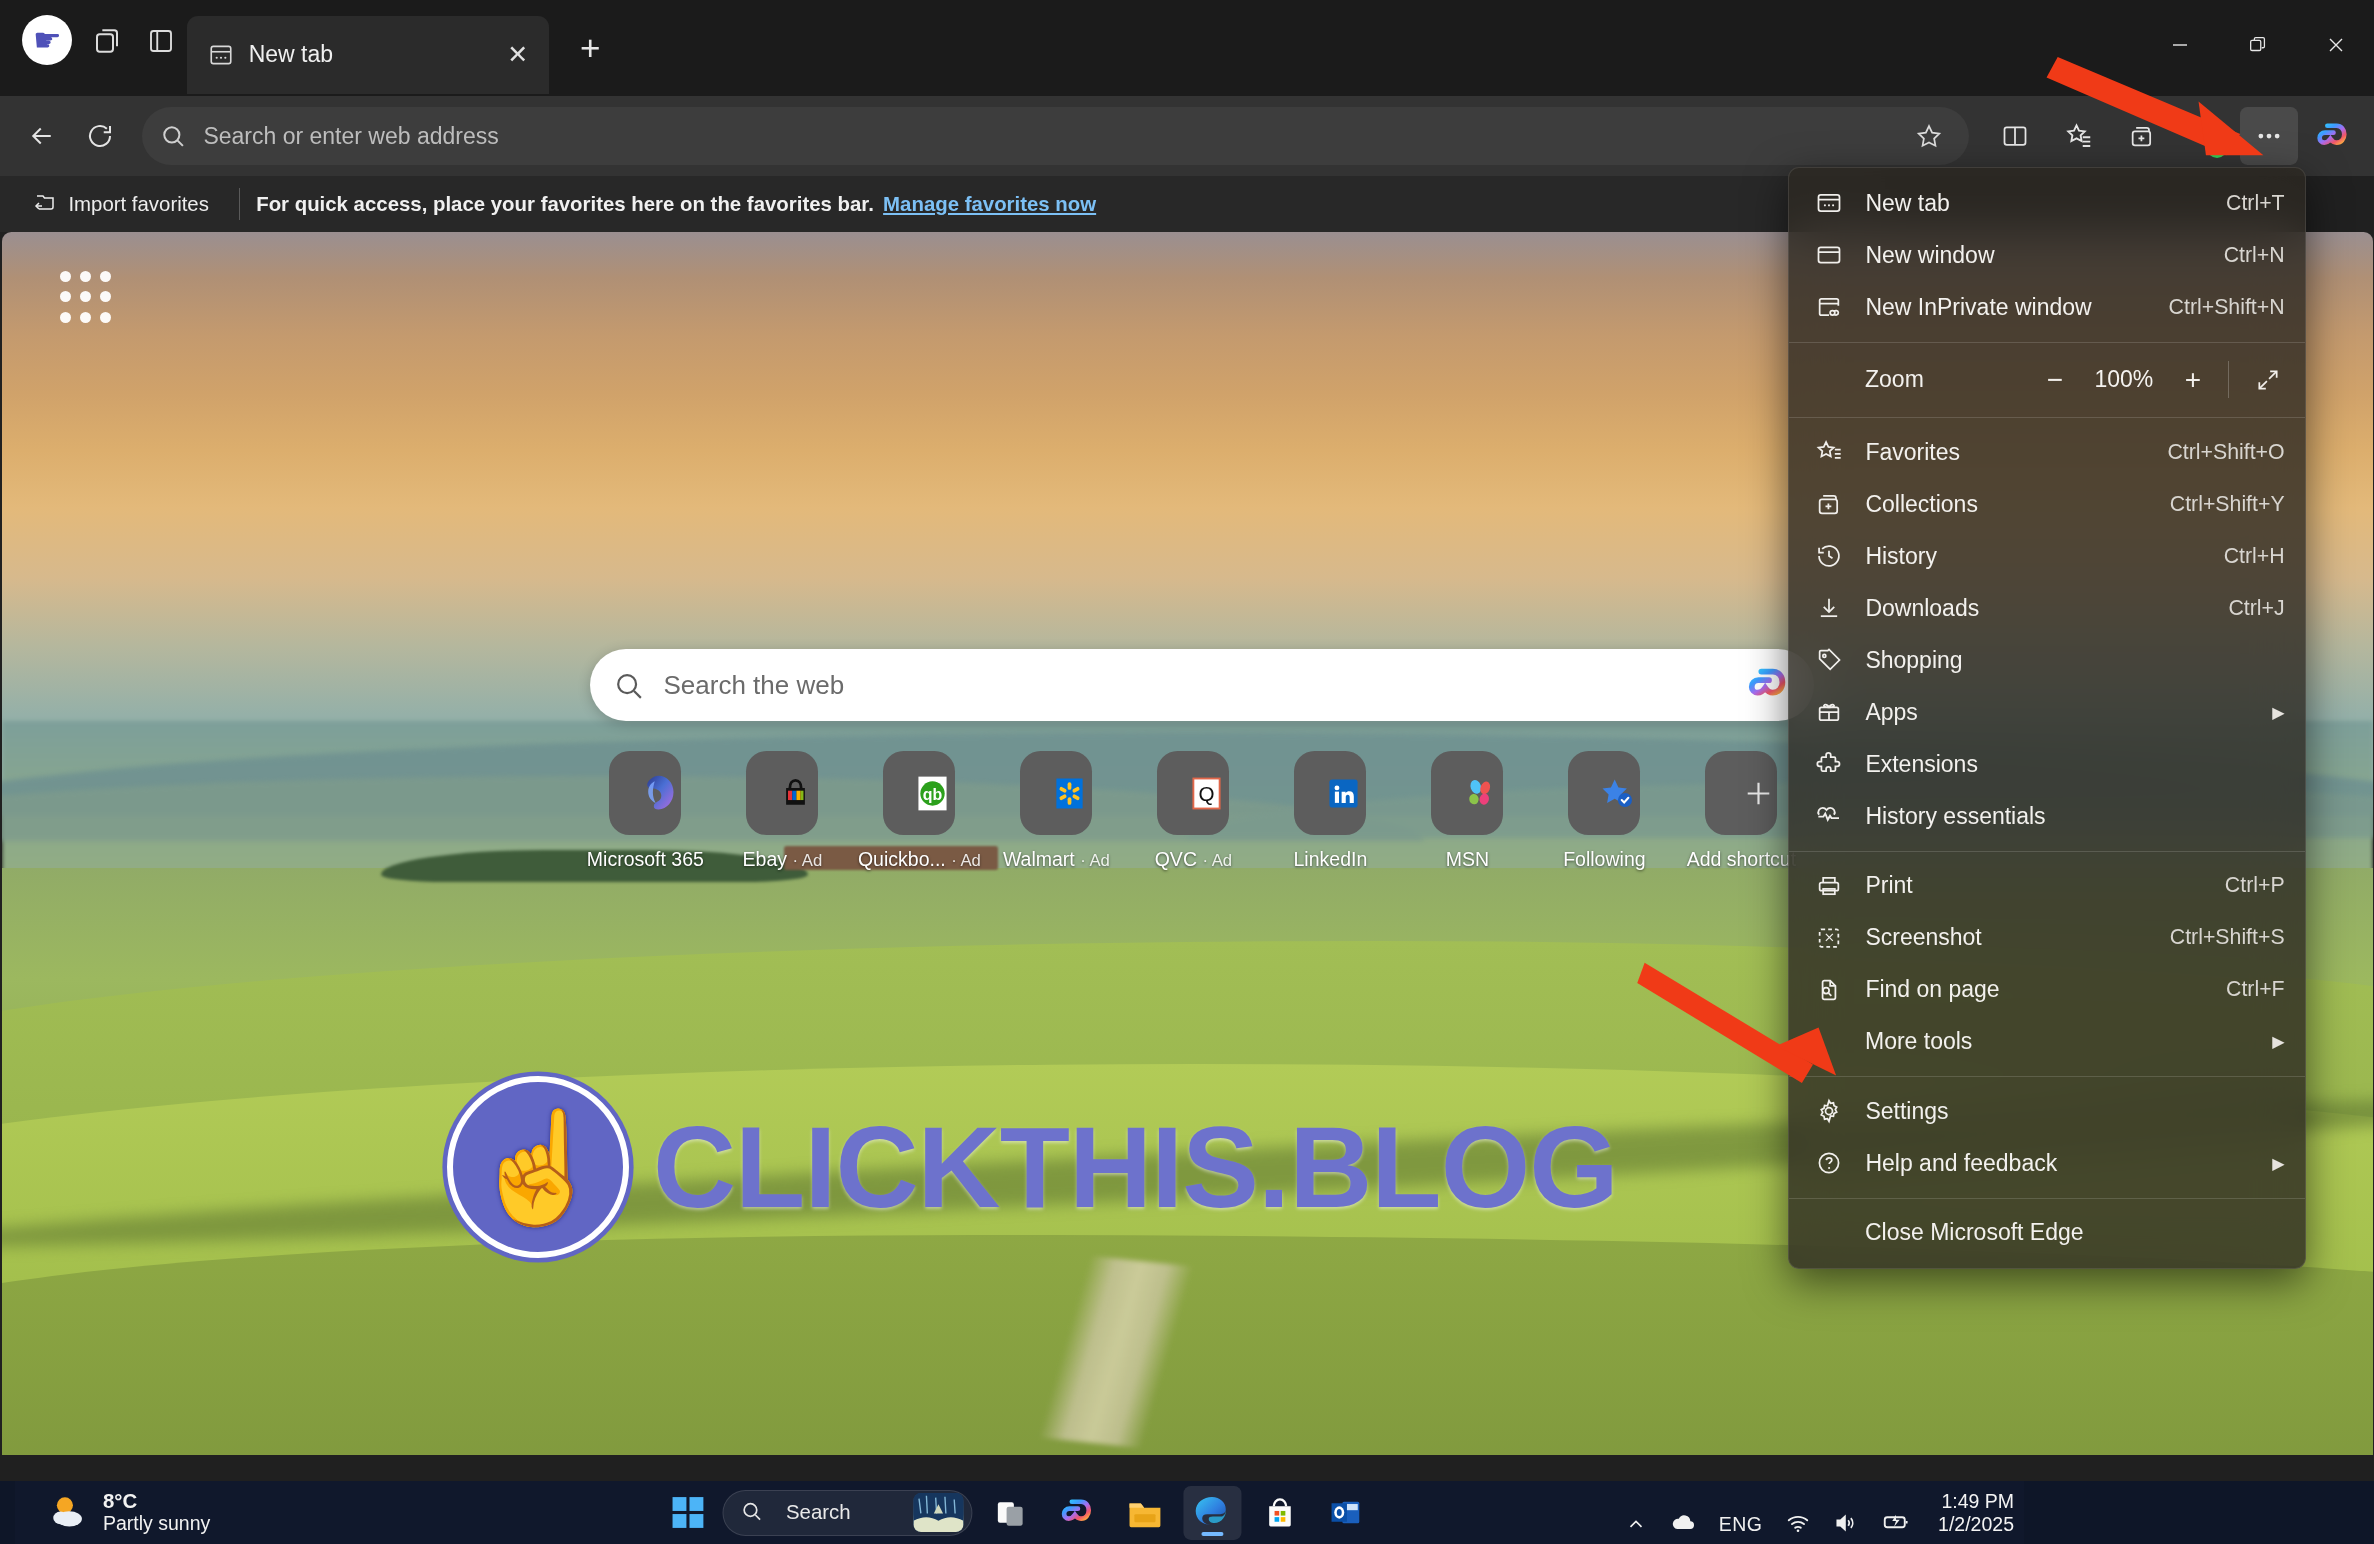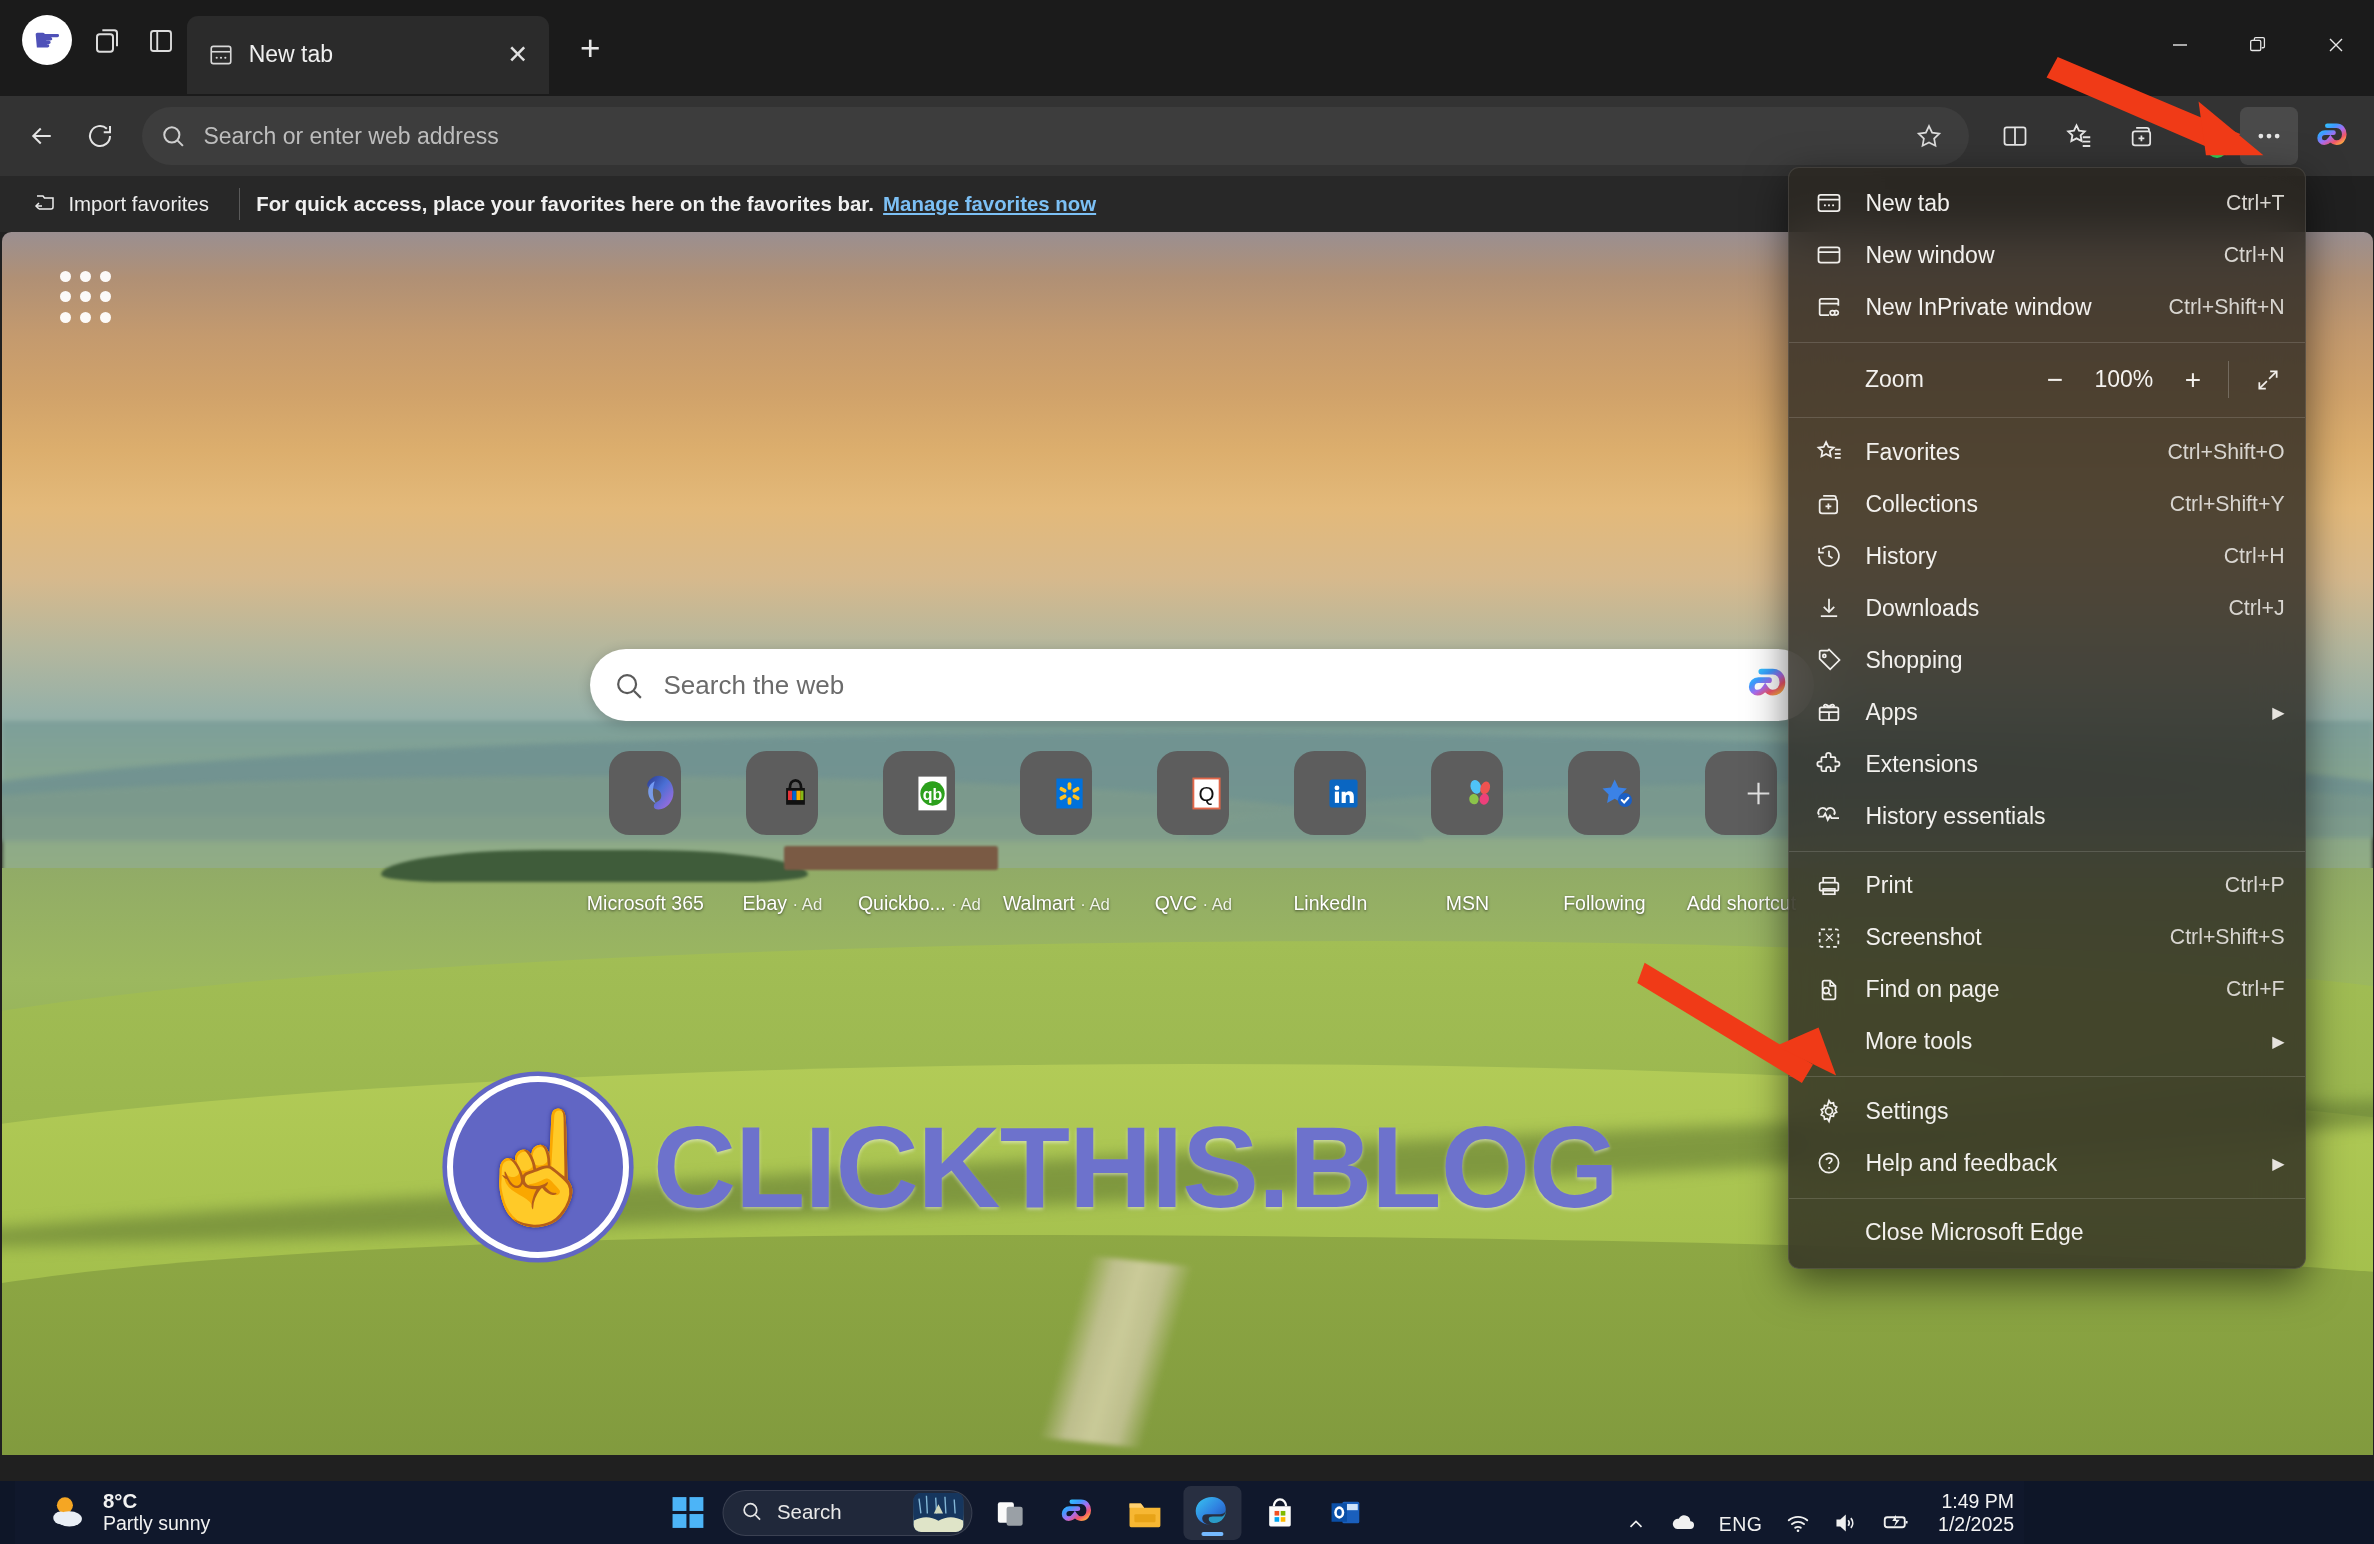--- a/index.html
+++ b/index.html
@@ -105,21 +105,21 @@
   .pagesearch { position:absolute; left:588px; top:417px; width:1224px; height:72px; background:#fff; border-radius:37px;
      display:flex; align-items:center; padding:0 22px; gap:18.6px; box-shadow:0 2.8px 13px rgba(0,0,0,.2); }
   .pagesearch .q { color:#5a5a5a; display:flex; align-items:center; }
   .pagesearch .ph { flex:1; color:#6b6b6b; font-size:26px; }
   .copilot-sq { width:46px; height:46px; flex:0 0 auto; }
 
   
   .shortcuts { position:absolute; left:575px; top:519px; width:1234px; display:flex; gap:0; }
   .sc { width:137px; display:flex; flex-direction:column; align-items:center; gap:13px; }
   .sc-tile { width:72px; height:84px; border-radius:20.4px; background:#5d5d5d; display:flex; align-items:center; justify-content:flex-end; overflow:hidden; }
-  .sc-label { color:#ffffff; font-size:19.5px; text-shadow:0 0.9px 2.8px rgba(0,0,0,.6); white-space:nowrap;margin-top:44px; }
+  .sc-label { color:#ffffff; font-size:19.5px; text-shadow:0 0.9px 2.8px rgba(0,0,0,.6); white-space:nowrap; }
   .sc-label .ad { opacity:.85; font-size:16.7px; }
 
   
   .watermark { position:absolute; left:445px; top:844px; display:flex; align-items:center; gap:24px; }
   .wm-circle { width:182px; height:182px; border-radius:50%; background:#6166c4; border:6.5px solid #fff;
       box-shadow:0 0 0 4.6px #6166c4; display:flex; align-items:center; justify-content:center; }
   .wm-hand { font-size:109px; color:#fff; line-height:1; text-shadow:0 0 4.6px #2b2f8a; }
   .wm-text { font-size:115px; font-weight:bold; color:#6d72cc; letter-spacing:-0.9px;
       text-shadow:0 1.9px 3.7px rgba(255,255,255,.45); font-family:"Liberation Sans", sans-serif; }
 
@@ -152,21 +152,21 @@
   
   .taskbar { position:absolute; left:0; top:1481px; width:2009px; height:63px; background:#10182c; display:flex; align-items:center;margin-left:15px; }
   .tb-weather { display:flex; align-items:center; gap:13px; padding-left:32px; width:399px; }
   .tb-weather-ico { width:43px; height:43px; position:relative; flex:0 0 auto; }
   .tb-weather-txt { line-height:1.12; color:#f2f2f2; }
   .tb-weather-txt .t1 { font-size:20.4px; font-weight:bold; }
   .tb-weather-txt .t2 { font-size:19.5px; }
   .tb-center { position:absolute; left:50%; transform:translateX(-50%); display:flex; align-items:center; gap:9.3px; }
   .tb-start { width:50px; height:50px; display:flex; align-items:center; justify-content:center; }
   .tb-search { width:250px; height:46px; border-radius:24px; background:rgba(255,255,255,.07);
-     border:0.9px solid rgba(255,255,255,.12); display:flex; align-items:center; padding:0 7.4px 0 16.7px; gap:13px; }
+     border:0.9px solid rgba(255,255,255,.12); display:flex; align-items:center; padding:0 7.4px 0 16.7px; gap:22px; }
   .tb-search .stxt { color:#e9e9e9; font-size:20.4px; flex:1; }
   .tb-search .simg { width:50px; height:39px; border-radius:7.4px; overflow:hidden; flex:0 0 auto;
      background:linear-gradient(180deg,#1d3b63 0%, #2e5c84 55%, #cfd8c0 100%); position:relative; }
   .tb-app { width:58px; height:54px; border-radius:7.4px; display:flex; align-items:center; justify-content:center; position:relative; }
   .tb-app.active { background:rgba(255,255,255,.10); }
   .tb-app.active::after { content:""; position:absolute; bottom:3.7px; left:50%; transform:translateX(-50%);
      width:22px; height:3.7px; border-radius:1.9px; background:#74b9ff; }
   .tb-tray { position:absolute; right:10px; display:flex; align-items:flex-end; gap:22px; color:#f0f0f0; }
   .tb-tray .ti { display:flex; align-items:center; justify-content:center; }
   .tb-lang { font-size:19.5px; letter-spacing:0.5px; }

